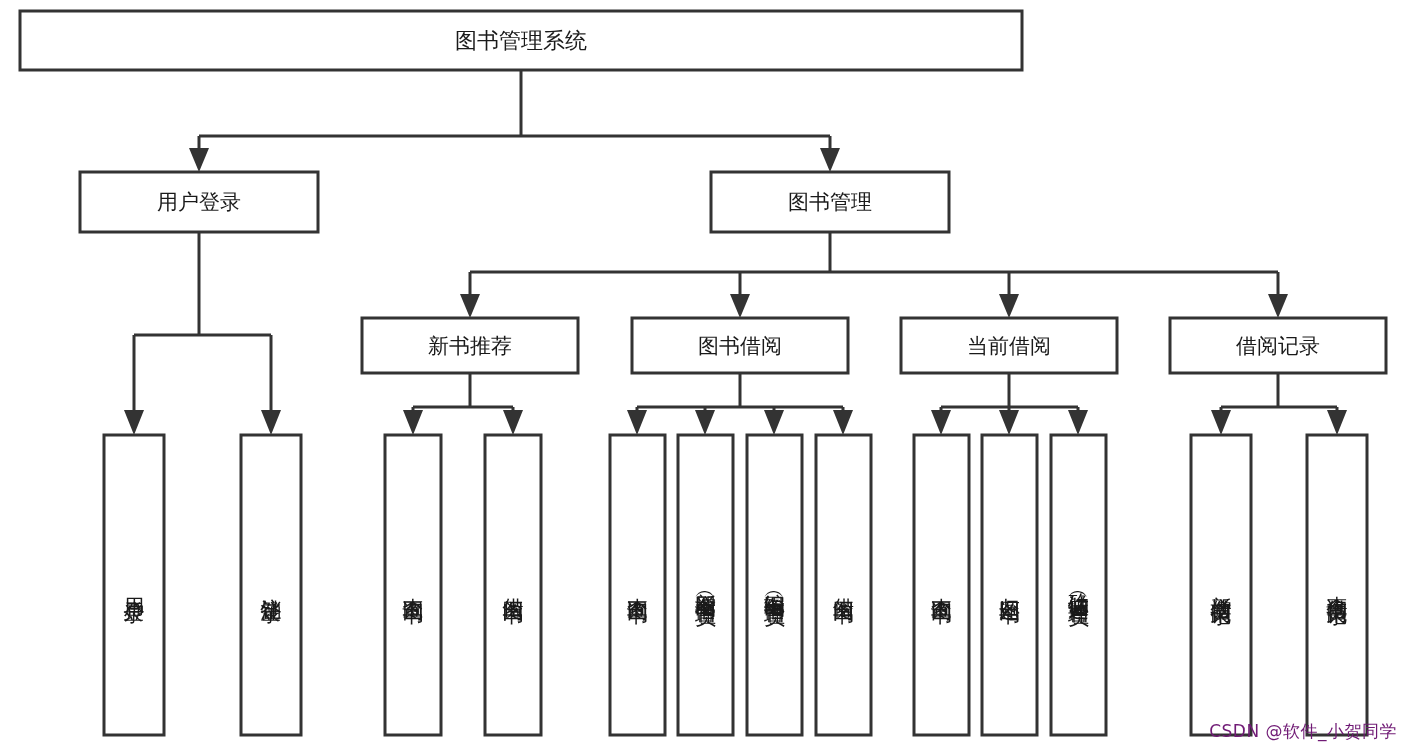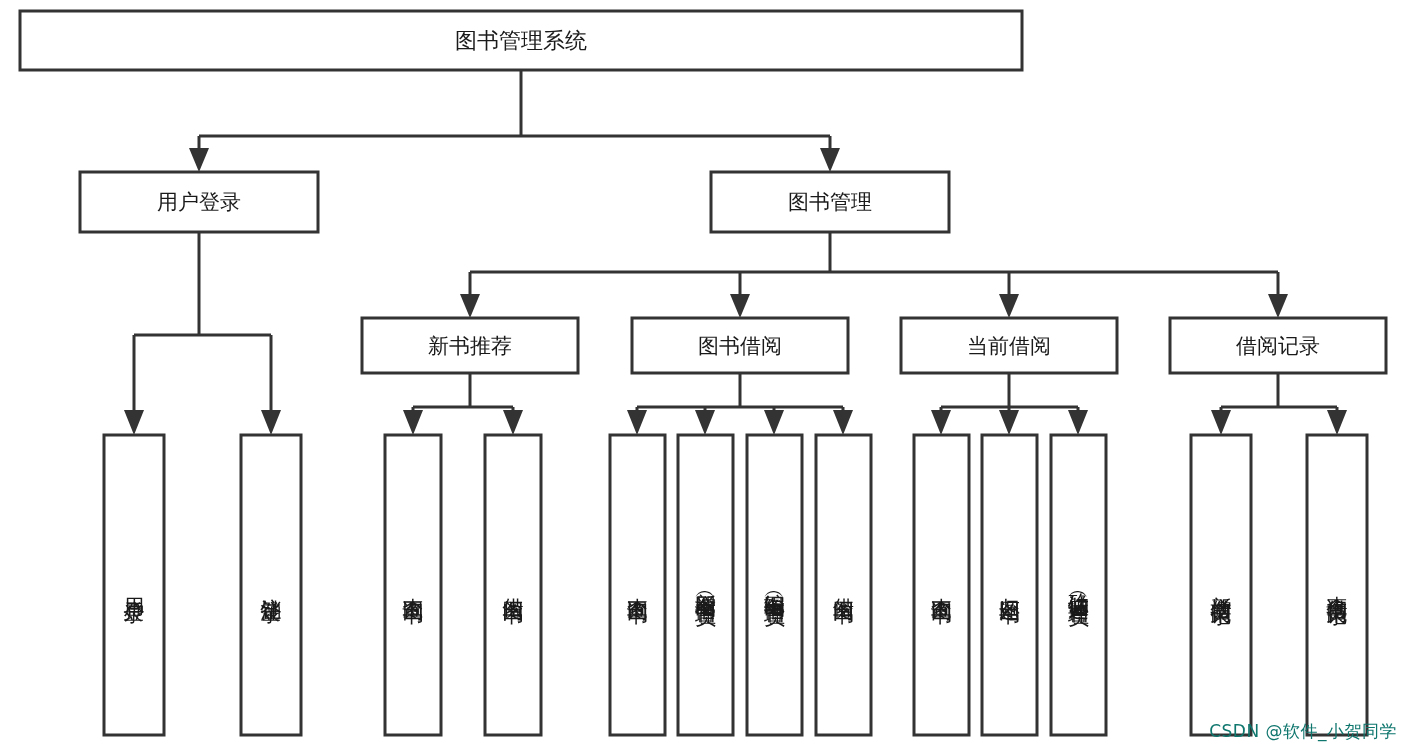--- a/index.html
+++ b/index.html
@@ -67,21 +67,21 @@
     letter-spacing: 2px;
     white-space: nowrap;
     text-align: center;
   }
   .watermark {
     position: absolute;
     right: 8px;
     bottom: 4px;
     font-family: "DejaVu Sans", "Liberation Sans", sans-serif;
     font-size: 17px;
-    color: #0f766e;
+    color: #701a75;
     white-space: nowrap;
     letter-spacing: 0.5px;
   }
 </style>
 </head>
 <body>
 
 <div id="diagram-root">
 
   <svg id="diagram-svg" viewBox="0 0 1405 747">

